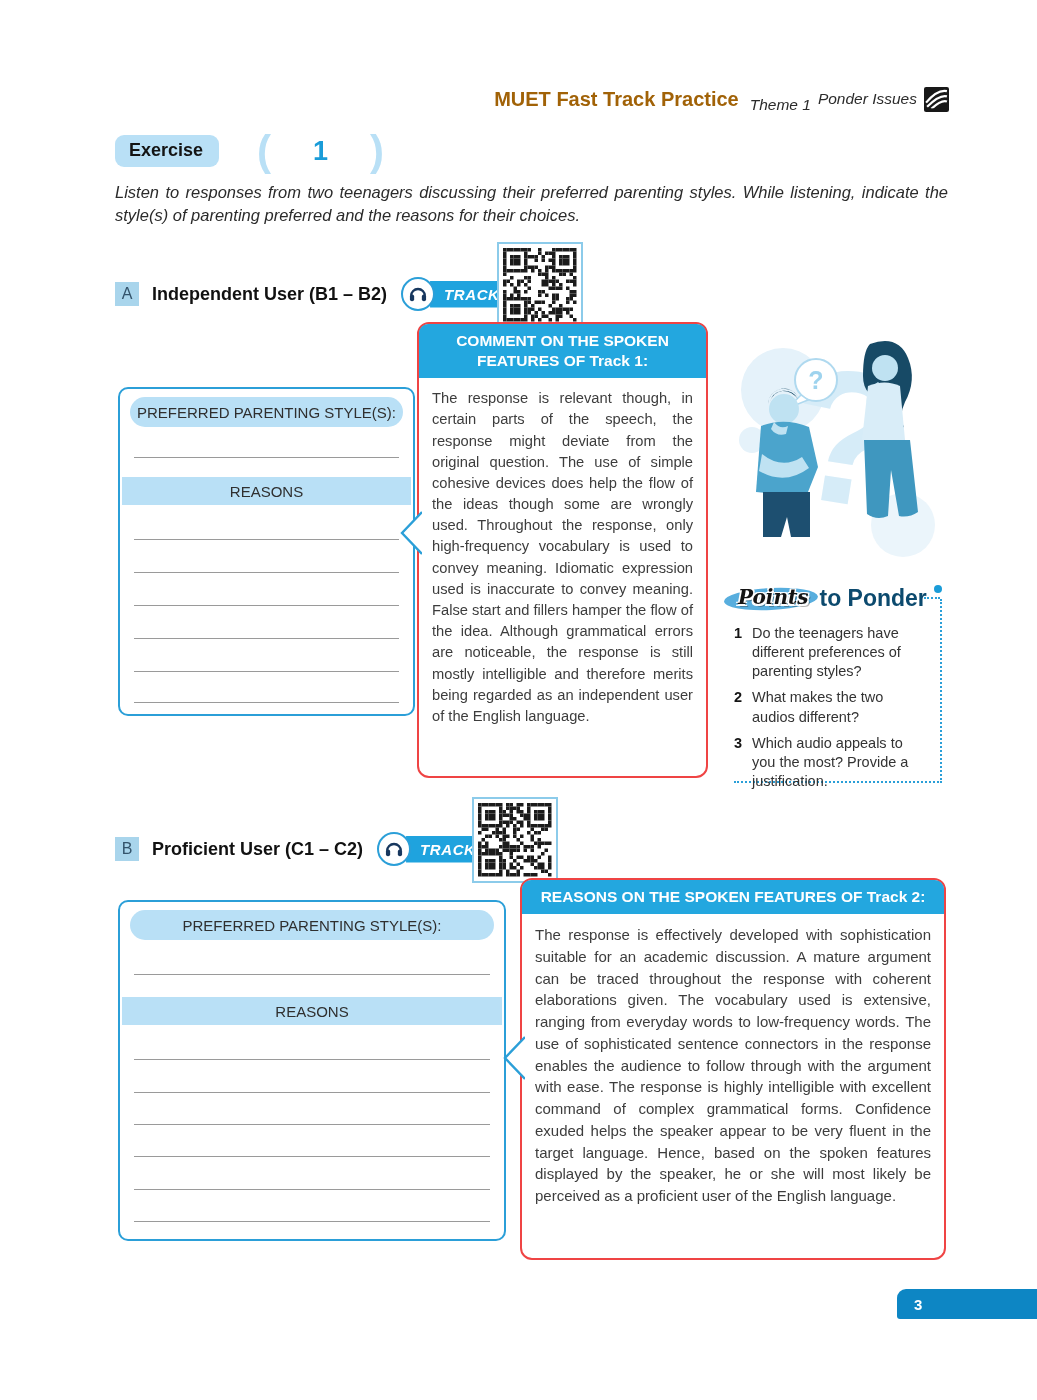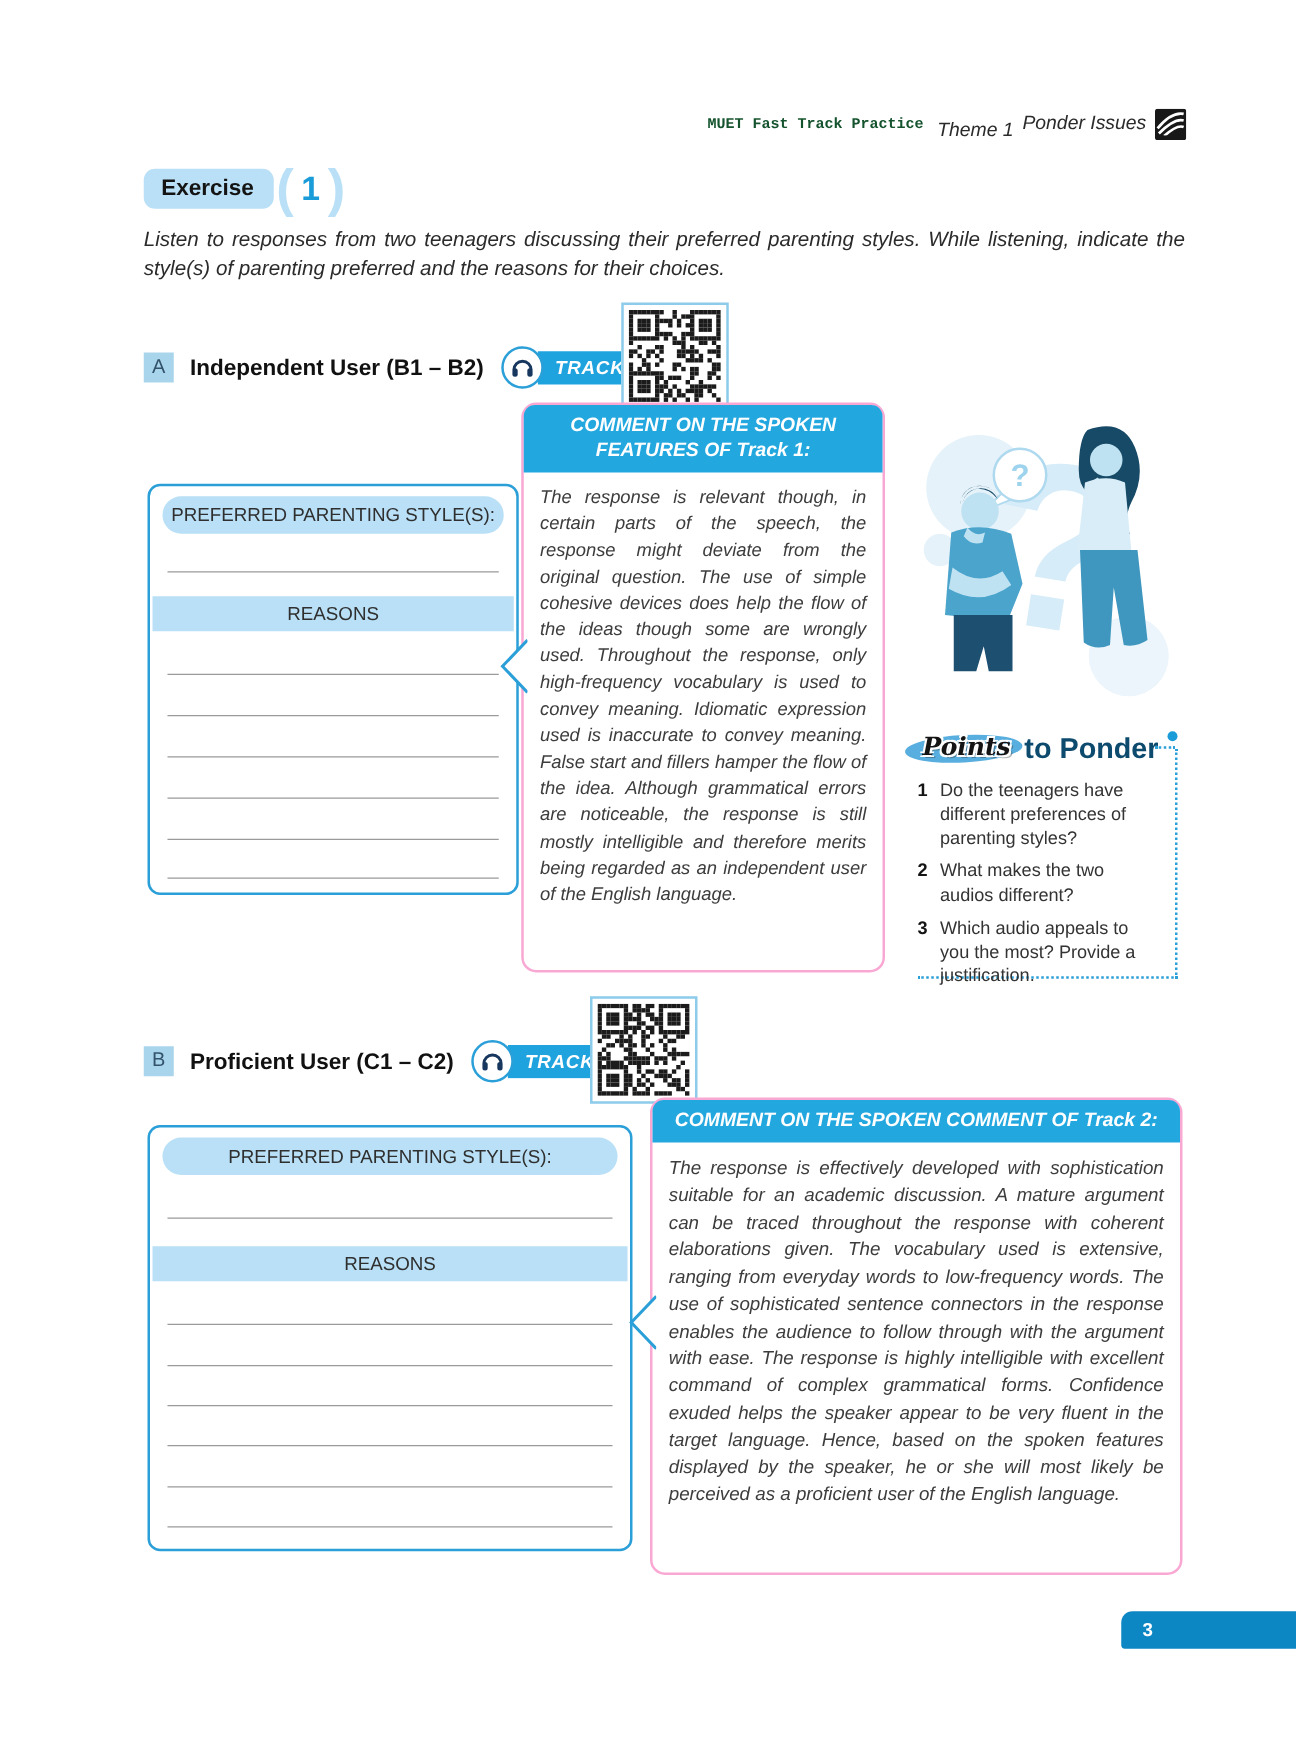--- a/index.html
+++ b/index.html
@@ -1,27 +1,27 @@
 <!DOCTYPE html>
 <html><head>
 <meta charset="utf-8">
 <style>
   * { box-sizing: border-box; margin: 0; padding: 0; }
   body { background: #ffffff; font-family: "Liberation Sans", sans-serif; }
   .page { position: relative; width: 1037px; height: 1400px; background: #fff; overflow: hidden; }
 
   
   .doc-header { position: absolute; top: 84px; right: 88px; display: flex; align-items: center; gap: 7px; }
-  .doc-header .series { font-family: Liberation Mono, monospace; font-weight: bold; font-size: 12px; color: #14532d; }
+  .doc-header .series { font-family: Liberation Sans, sans-serif; font-weight: bold; font-size: 20px; color: #a16207; }
   .doc-header .theme { font-style: italic; font-size: 15.5px; color: #2b2b2b; margin-left: 4px; margin-top: 12px; }
   .doc-header .topic { font-style: italic; font-size: 15.5px; color: #2b2b2b; }
   .pub-logo { width: 25px; height: 25px; display: block; }
 
   
-  .exercise-row { position: absolute; left: 115px; top: 134px; display: flex; align-items: center; }
+  .exercise-row { position: absolute; left: 115px; top: 134px; display: flex; align-items: center; gap: 36px; }
   .ex-pill { background: #B9E0F6; border-radius: 9px; padding: 5px 16px 6px 14px; font-size: 18px; font-weight: bold; color: #141414; }
   .ex-paren { color: #B9E0F6; font-size: 42px; font-weight: bold; line-height: 34px; margin: 0 2px; font-family: "Liberation Sans", sans-serif; }
   .ex-num { color: #1A9CD8; font-size: 27px; font-weight: bold; margin: 0 4px; }
 
   .instruction { position: absolute; left: 115px; top: 181px; width: 833px; font-size: 16.5px; font-style: italic; color: #2b2b2b; text-align: justify; line-height: 1.4; }
 
   
   .section-row { position: absolute; display: flex; align-items: center; }
   .letter-badge { width: 24px; height: 24px; background: #A9D5EC; color: #33536B; font-size: 16px; display: flex; align-items: center; justify-content: center; margin-right: 13px; }
   .sec-title { font-size: 18px; font-weight: bold; color: #111; }
@@ -30,21 +30,21 @@
 
   .qr { position: absolute; border: 2px solid #8CCBEA; background: #fff; padding: 4px; line-height: 0; }
 
   
   .worksheet { position: absolute; border: 2.5px solid #2B9FD8; border-radius: 10px; background: #fff; }
   .ws-pill { position: absolute; left: 10px; right: 10px; top: 8px; height: 30px; background: #B9E0F6; border-radius: 15px; display: flex; align-items: center; justify-content: center; font-size: 15px; color: #2f2f2f; }
   .ws-band { position: absolute; left: 2px; right: 2px; height: 28px; background: #B9E0F6; display: flex; align-items: center; justify-content: center; font-size: 15px; color: #2f2f2f; }
   .wline { position: absolute; left: 14px; right: 14px; border-top: 1.5px solid #9a9a9a; }
 
   
-  .comment { position: absolute; border: 2px solid #f9a8d4; border-radius: 12px; background: #fff; font-style: italic; }
+  .comment { position: absolute; border: 2px solid #ef4444; border-radius: 12px; background: #fff; }
   .comment-head { background: #23A7DF; color: #fff; font-weight: bold; font-size: 15.5px; text-align: center; padding: 7px 10px; border-radius: 9px 9px 0 0; line-height: 1.3; }
   .comment-body { padding: 10px 13px 12px; font-size: 14.7px; line-height: 1.44; color: #3d3d3d; text-align: justify; }
   .tail { position: absolute; left: -20px; width: 23px; height: 46px; line-height: 0; }
 
   
   .illus { position: absolute; left: 728px; top: 330px; width: 218px; height: 240px; }
 
   
   .ponder { position: absolute; left: 734px; top: 585px; width: 208px; height: 198px; }
   .ponder-frame { position: absolute; left: 0; right: 0; top: 14px; bottom: 0; border-right: 2px dotted #2A9FD8; border-bottom: 2px dotted #2A9FD8; pointer-events: none; }
@@ -658,21 +658,21 @@
     <div class="ws-band" style="top:95px;">REASONS</div>
     <div class="wline" style="top:157px;"></div>
     <div class="wline" style="top:190px;"></div>
     <div class="wline" style="top:222px;"></div>
     <div class="wline" style="top:254px;"></div>
     <div class="wline" style="top:287px;"></div>
     <div class="wline" style="top:319px;"></div>
   </div>
 
   <div class="comment" style="left:520px; top:878px; width:426px; min-height:382px;">
-    <div class="comment-head">COMMENT ON THE SPOKEN COMMENT OF Track 2:</div>
+    <div class="comment-head">REASONS ON THE SPOKEN FEATURES OF Track 2:</div>
     <div class="comment-body" style="font-size:15px; line-height:1.45;">The response is effectively developed with sophistication suitable for an academic discussion. A mature argument can be traced throughout the response with coherent elaborations given. The vocabulary used is extensive, ranging from everyday words to low-frequency words. The use of sophisticated sentence connectors in the response enables the audience to follow through with the argument with ease. The response is highly intelligible with excellent command of complex grammatical forms. Confidence exuded helps the speaker appear to be very fluent in the target language. Hence, based on the spoken features displayed by the speaker, he or she will most likely be perceived as a proficient user of the English language.</div>
     <div class="tail" style="top:155px;">
       <svg width="23" height="46" viewBox="0 0 23 46">
           <path d="M23 2 L3 23 L23 44" fill="#ffffff" stroke="#2B9FD8" stroke-width="2.4"></path>
         </svg>
     </div>
   </div>
 
   <div class="page-tab">
     <span>3</span>

